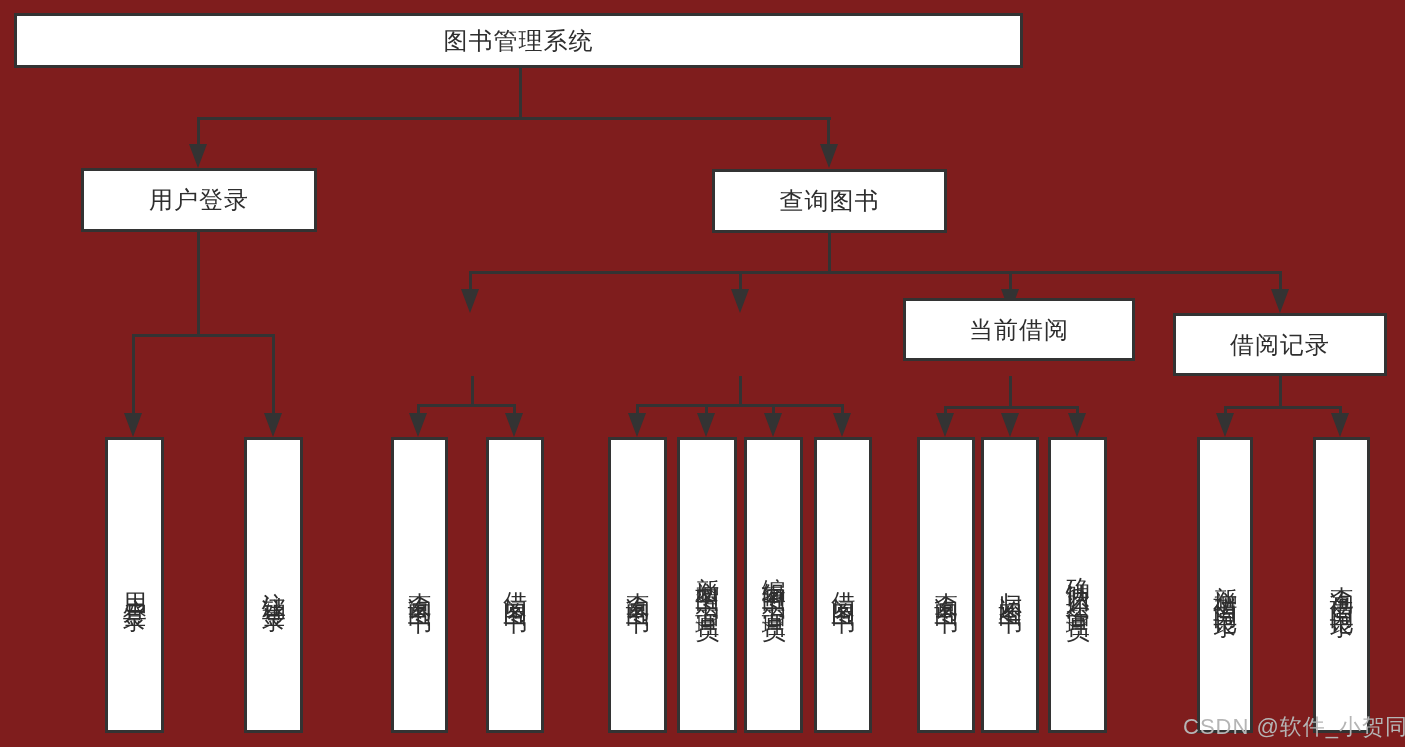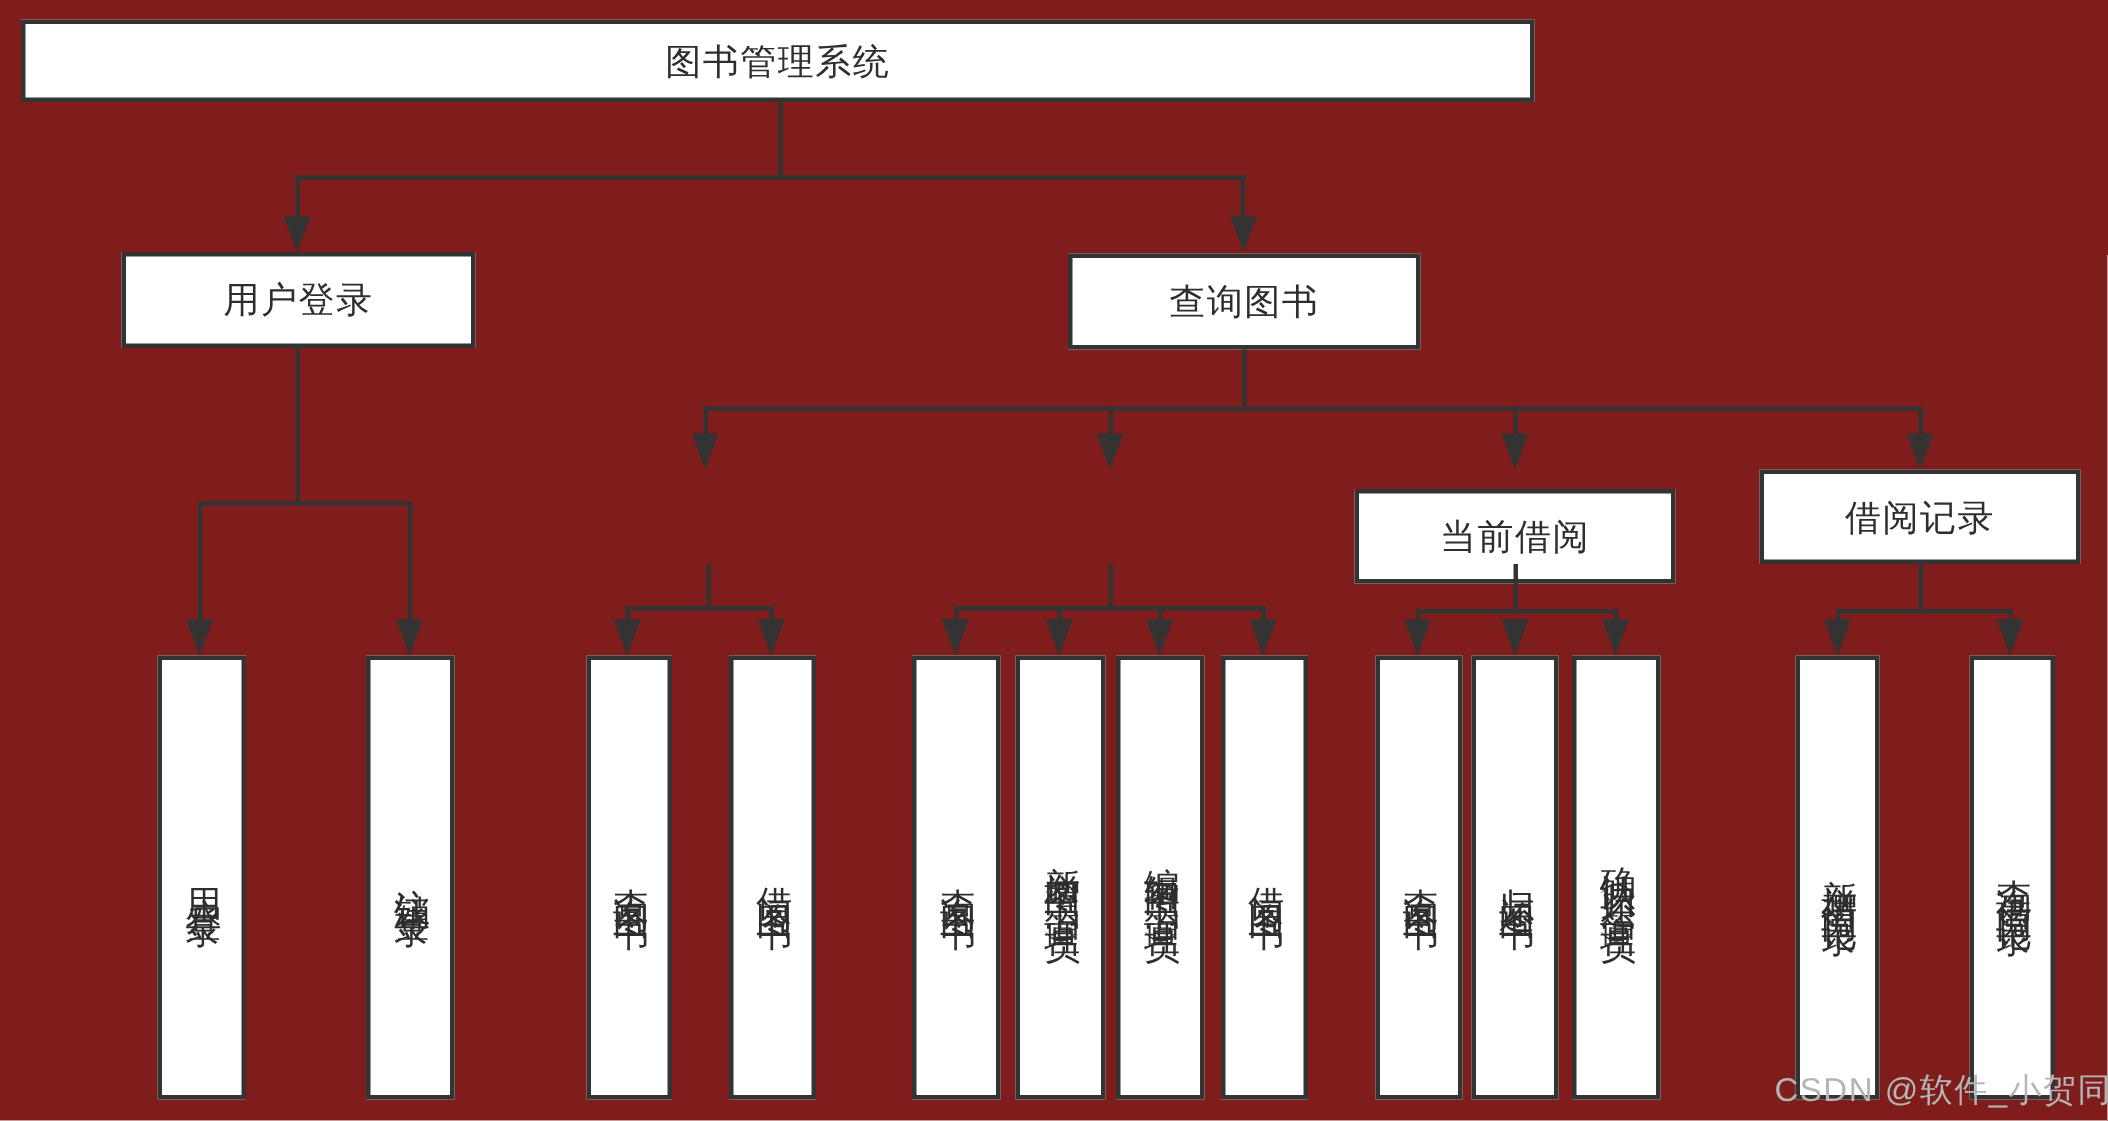--- a/index.html
+++ b/index.html
@@ -54,21 +54,21 @@
   <div class="hl" style="left:469px;top:271px;width:812px;"></div>
   <div class="vl" style="left:469px;top:271px;height:20px;"></div>
   <div class="vl" style="left:739px;top:271px;height:20px;"></div>
   <div class="vl" style="left:1009px;top:271px;height:20px;"></div>
   <div class="vl" style="left:1279px;top:271px;height:20px;"></div>
   <div class="ar" style="left:461px;top:289px;"></div>
   <div class="ar" style="left:731px;top:289px;"></div>
   <div class="ar" style="left:1001px;top:289px;"></div>
   <div class="ar" style="left:1271px;top:289px;"></div>
 
-  <div class="box" style="left:903px;top:326px;width:214px;height:63px;text-align:right;">
+  <div class="box" style="left:903px;top:298px;width:232px;height:63px;text-align:right;">
     <span>当前借阅</span>
   </div>
   <div class="box" style="left:1173px;top:313px;width:214px;height:63px;">
     <span>借阅记录</span>
   </div>
 
   <div class="vl" style="left:471px;top:376px;height:29px;"></div>
   <div class="hl" style="left:417px;top:404px;width:98px;"></div>
   <div class="vl" style="left:417px;top:404px;height:10px;"></div>
   <div class="vl" style="left:513px;top:404px;height:10px;"></div>

